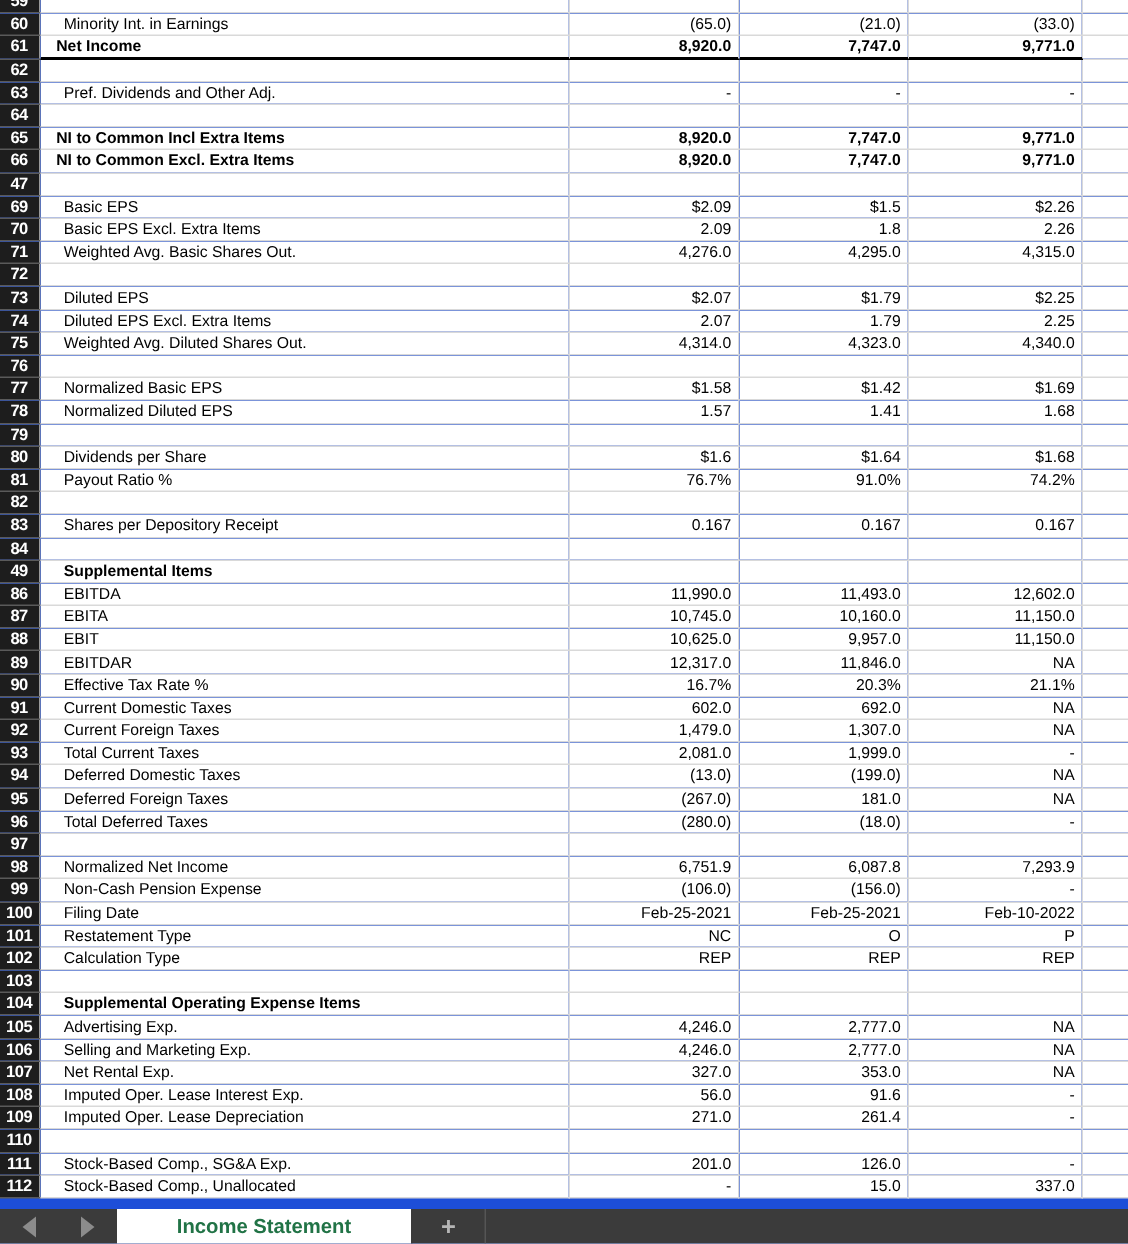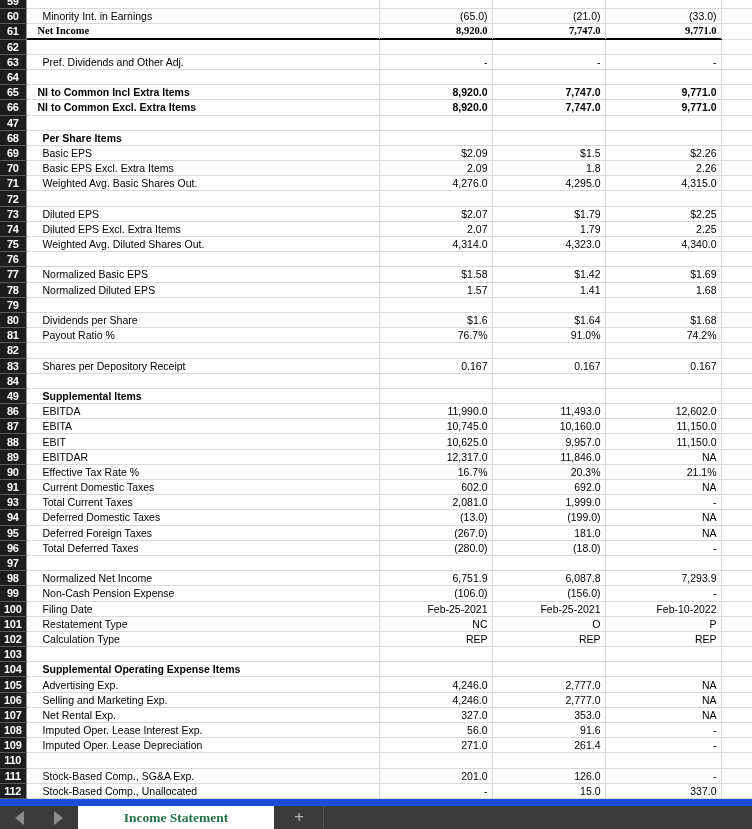--- a/index.html
+++ b/index.html
@@ -75,21 +75,21 @@
   td.label.indent { padding-left: 11px; }
 
   td.num {
     text-align: right;
     padding-right: 4px;
   }
 
   td.bold, td.label.bold { font-weight: bold; }
 
   
-  td.topline   { border-top: 1.3px solid #000000; font-family: Liberation Serif, serif; }
+  td.topline   { border-top: 1.3px solid #000000; }
   td.dblunder  {
     border-bottom: 1px solid #000000;
     box-shadow: inset 0 -4px 0 -3px #000000;
     position: relative;
   }
   td.dblunder::after {
     content: "";
     position: absolute;
     left: 0; right: 0; bottom: -3px;
     height: 1px;
@@ -98,21 +98,20 @@
 
   
   #tabbar {
     position: absolute;
     left: 0; bottom: 0;
     width: 752px;
     height: 23px;
     background: #3b3b3b;
     display: flex;
     align-items: stretch;
-    font-family: Liberation Serif, serif;
   }
   .nav-arrows {
     width: 78px;
     display: flex;
     align-items: center;
     justify-content: space-around;
     background: #3b3b3b;
   }
   .arrow {
     width: 0; height: 0;
@@ -229,28 +228,20 @@
           </tr>
           <tr class="row">
             <td class="rh">47</td>
             <td class="label"></td>
             <td class="num"></td>
             <td class="num"></td>
             <td class="num"></td>
             <td class="num"></td>
           </tr>
           <tr class="row">
-            <td class="rh">68</td>
-            <td class="label bold">Per Share Items</td>
-            <td class="num bold"></td>
-            <td class="num bold"></td>
-            <td class="num bold"></td>
-            <td class="num"></td>
-          </tr>
-          <tr class="row">
             <td class="rh">69</td>
             <td class="label">Basic EPS</td>
             <td class="num">$2.09</td>
             <td class="num">$1.5</td>
             <td class="num">$2.26</td>
             <td class="num"></td>
           </tr>
           <tr class="row">
             <td class="rh">70</td>
             <td class="label">Basic EPS Excl. Extra Items</td>
@@ -417,20 +408,28 @@
             <td class="num">16.7%</td>
             <td class="num">20.3%</td>
             <td class="num">21.1%</td>
             <td class="num"></td>
           </tr>
           <tr class="row">
             <td class="rh">91</td>
             <td class="label">Current Domestic Taxes</td>
             <td class="num">602.0</td>
             <td class="num">692.0</td>
+            <td class="num">NA</td>
+            <td class="num"></td>
+          </tr>
+          <tr class="row">
+            <td class="rh">92</td>
+            <td class="label">Current Foreign Taxes</td>
+            <td class="num">1,479.0</td>
+            <td class="num">1,307.0</td>
             <td class="num">NA</td>
             <td class="num"></td>
           </tr>
           <tr class="row">
             <td class="rh">93</td>
             <td class="label">Total Current Taxes</td>
             <td class="num">2,081.0</td>
             <td class="num">1,999.0</td>
             <td class="num">-</td>
             <td class="num"></td>

